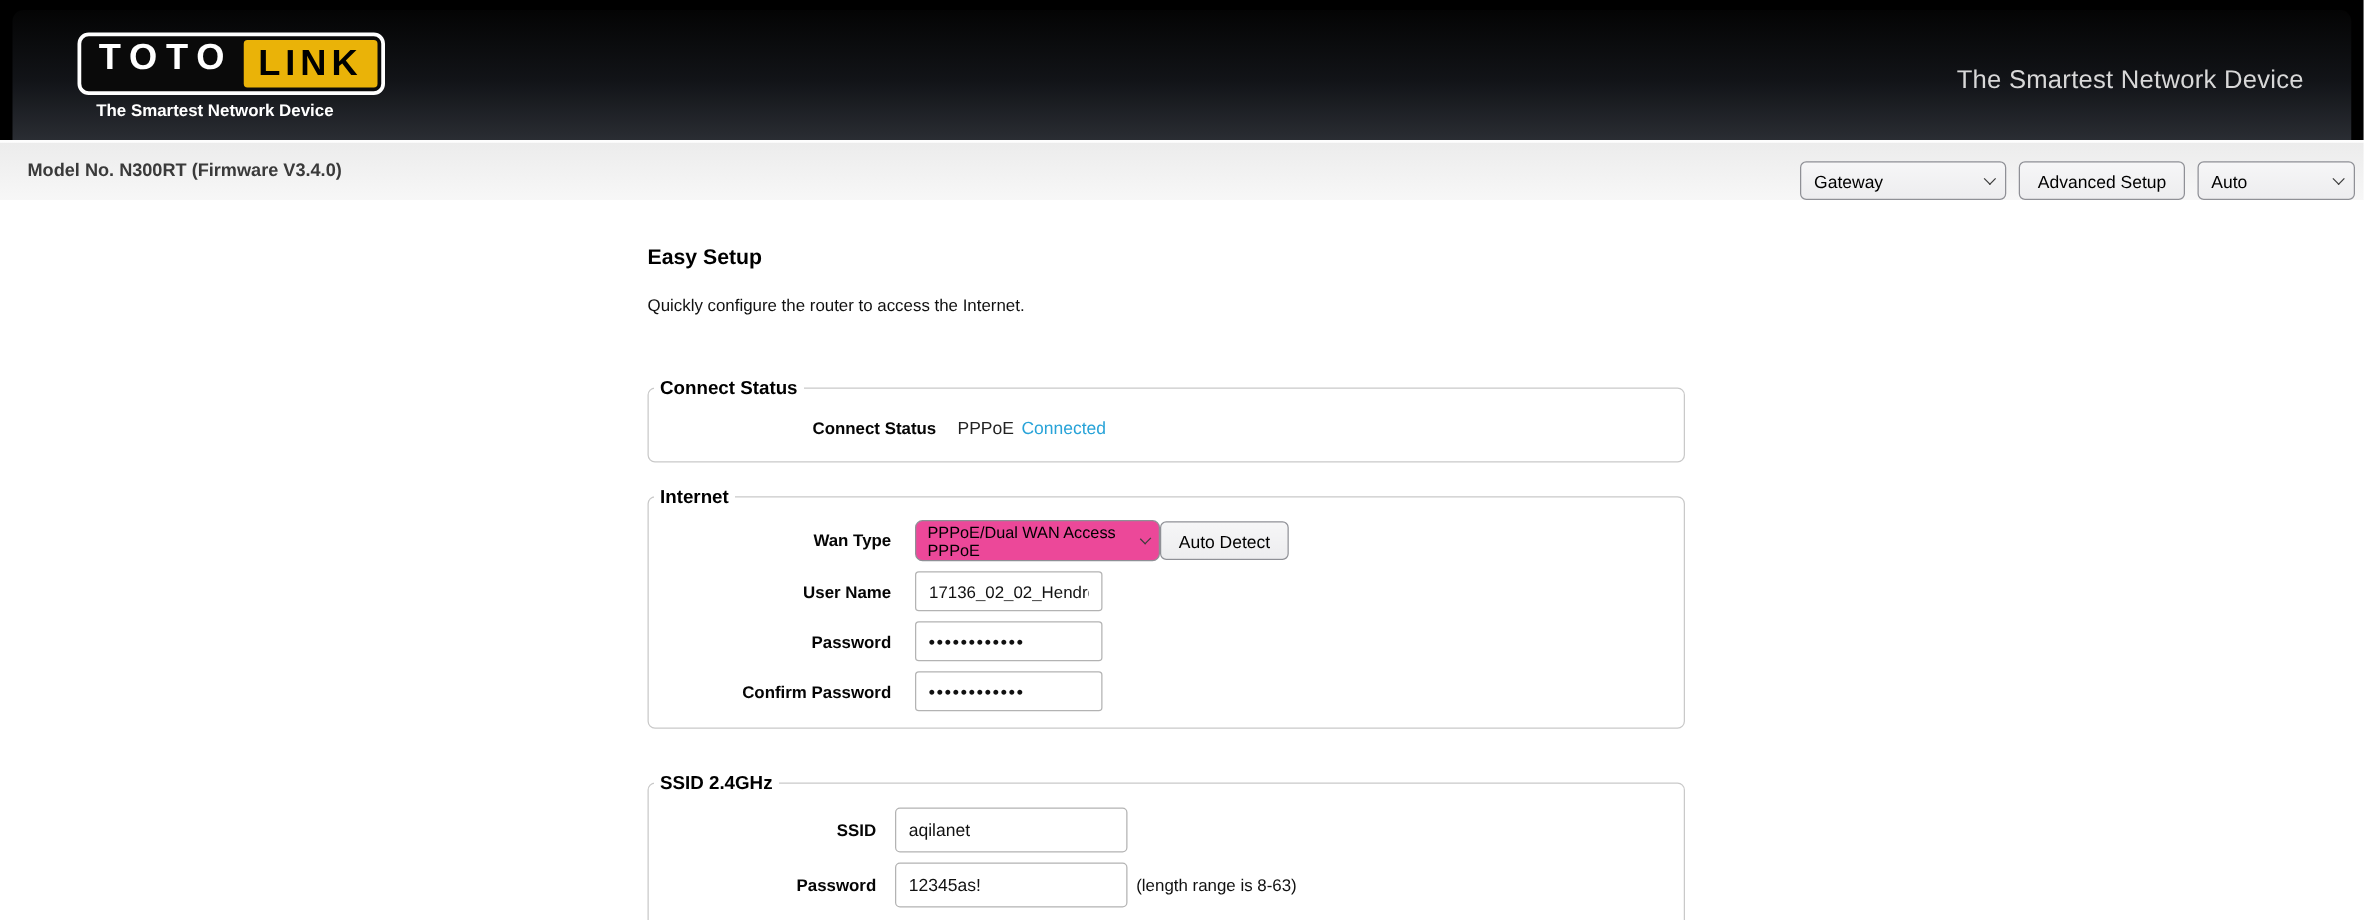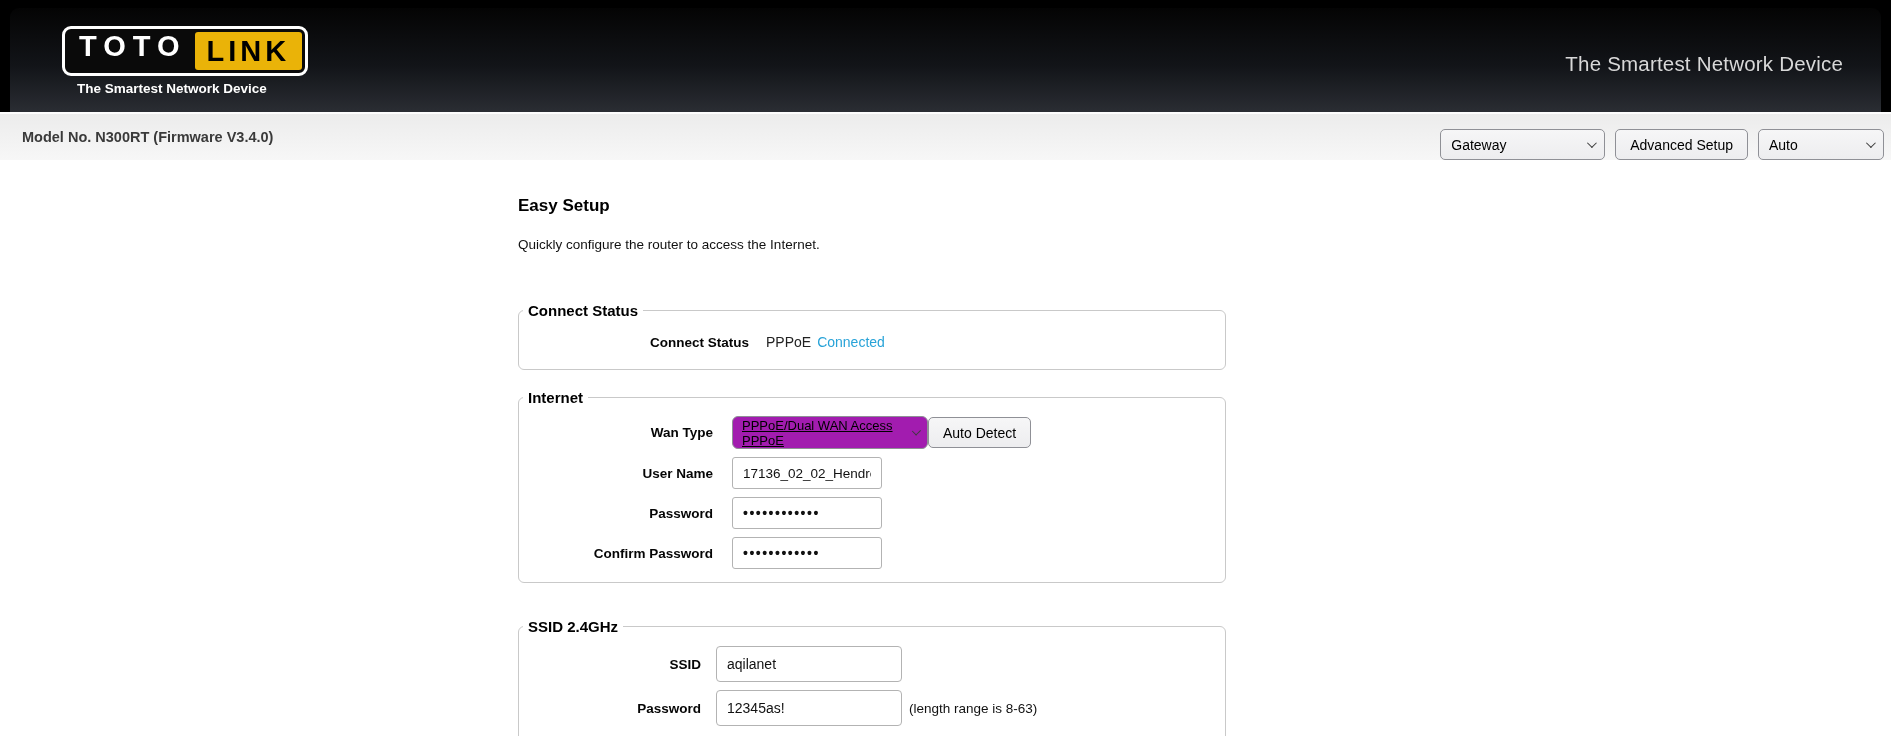--- a/index.html
+++ b/index.html
@@ -39,44 +39,44 @@
   .sel-auto { width:126px; }
   .btn { justify-content:center; padding:0 14px; }
   .chev { width:7px; height:7px; border-right:1.7px solid #3c3c3c;
           border-bottom:1.7px solid #3c3c3c; transform:rotate(45deg) translateY(-2px); }
 
   
   .content { padding:36px 0 0 518px; }
   .page-title { font-weight:bold; font-size:17px; color:#000; }
   .page-sub { margin-top:21px; font-size:13.5px; color:#111; }
 
-  fieldset { width:708px; border:1px solid #c9c9c9; border-radius:6px; }
+  fieldset { width:830px; border:1px solid #c9c9c9; border-radius:6px; }
   legend { font-weight:bold; font-size:15px; color:#000; padding:0 5px; margin-left:4px; }
 
   .fs-connect { margin-top:50px; padding:15px 0 19px; }
   .fs-internet { margin-top:19px; padding:10px 0 13px; }
   .fs-ssid { margin-top:35px; padding:11px 0 40px; }
 
   .row { display:flex; align-items:center; margin-bottom:8px; }
   .row:last-child { margin-bottom:0; }
   .row-label { font-weight:bold; font-size:13.5px; color:#050505; text-align:right; }
   .fs-connect .row-label { width:230px; }
   .fs-connect .row-content { margin-left:17px; }
   .fs-internet .row-label { width:194px; }
   .fs-internet .row-content { margin-left:19px; }
   .fs-ssid .row-label { width:182px; }
   .fs-ssid .row-content { margin-left:15px; }
   .row-content { display:flex; align-items:center;justify-content:flex-end; }
 
   .status-line { font-size:14px; color:#222; }
   .status-ok { color:#28a3d8; margin-left:6px; }
 
-  .wan-select { width:196px; height:33px; background:#a21caf; border:1px solid #8f9096;
+  .wan-select { width:196px; height:33px; background:#ec4899; border:1px solid #8f9096;
                 border-radius:6px; font-size:13px; color:#000; display:flex;
-                align-items:center; justify-content:space-between; padding:0 9px;text-decoration:underline; }
+                align-items:center; justify-content:space-between; padding:0 9px; }
   .auto-detect { margin-left:0; height:31px; }
 
   input.txt { width:150px; height:32px; border:1px solid #b3b3b3; border-radius:3px;
               font-family:"Liberation Sans", sans-serif; font-size:13.5px; color:#111;
               padding:0 10px; background:#fff; }
   input.pwd { letter-spacing:1.5px; font-size:14px; font-weight:bold; }
   .fs-ssid input.txt { width:186px; height:36px; font-size:14px; border-radius:4px; }
   .field-note { font-size:13.5px; color:#111; margin-left:7px; }
 </style>
 </head>

